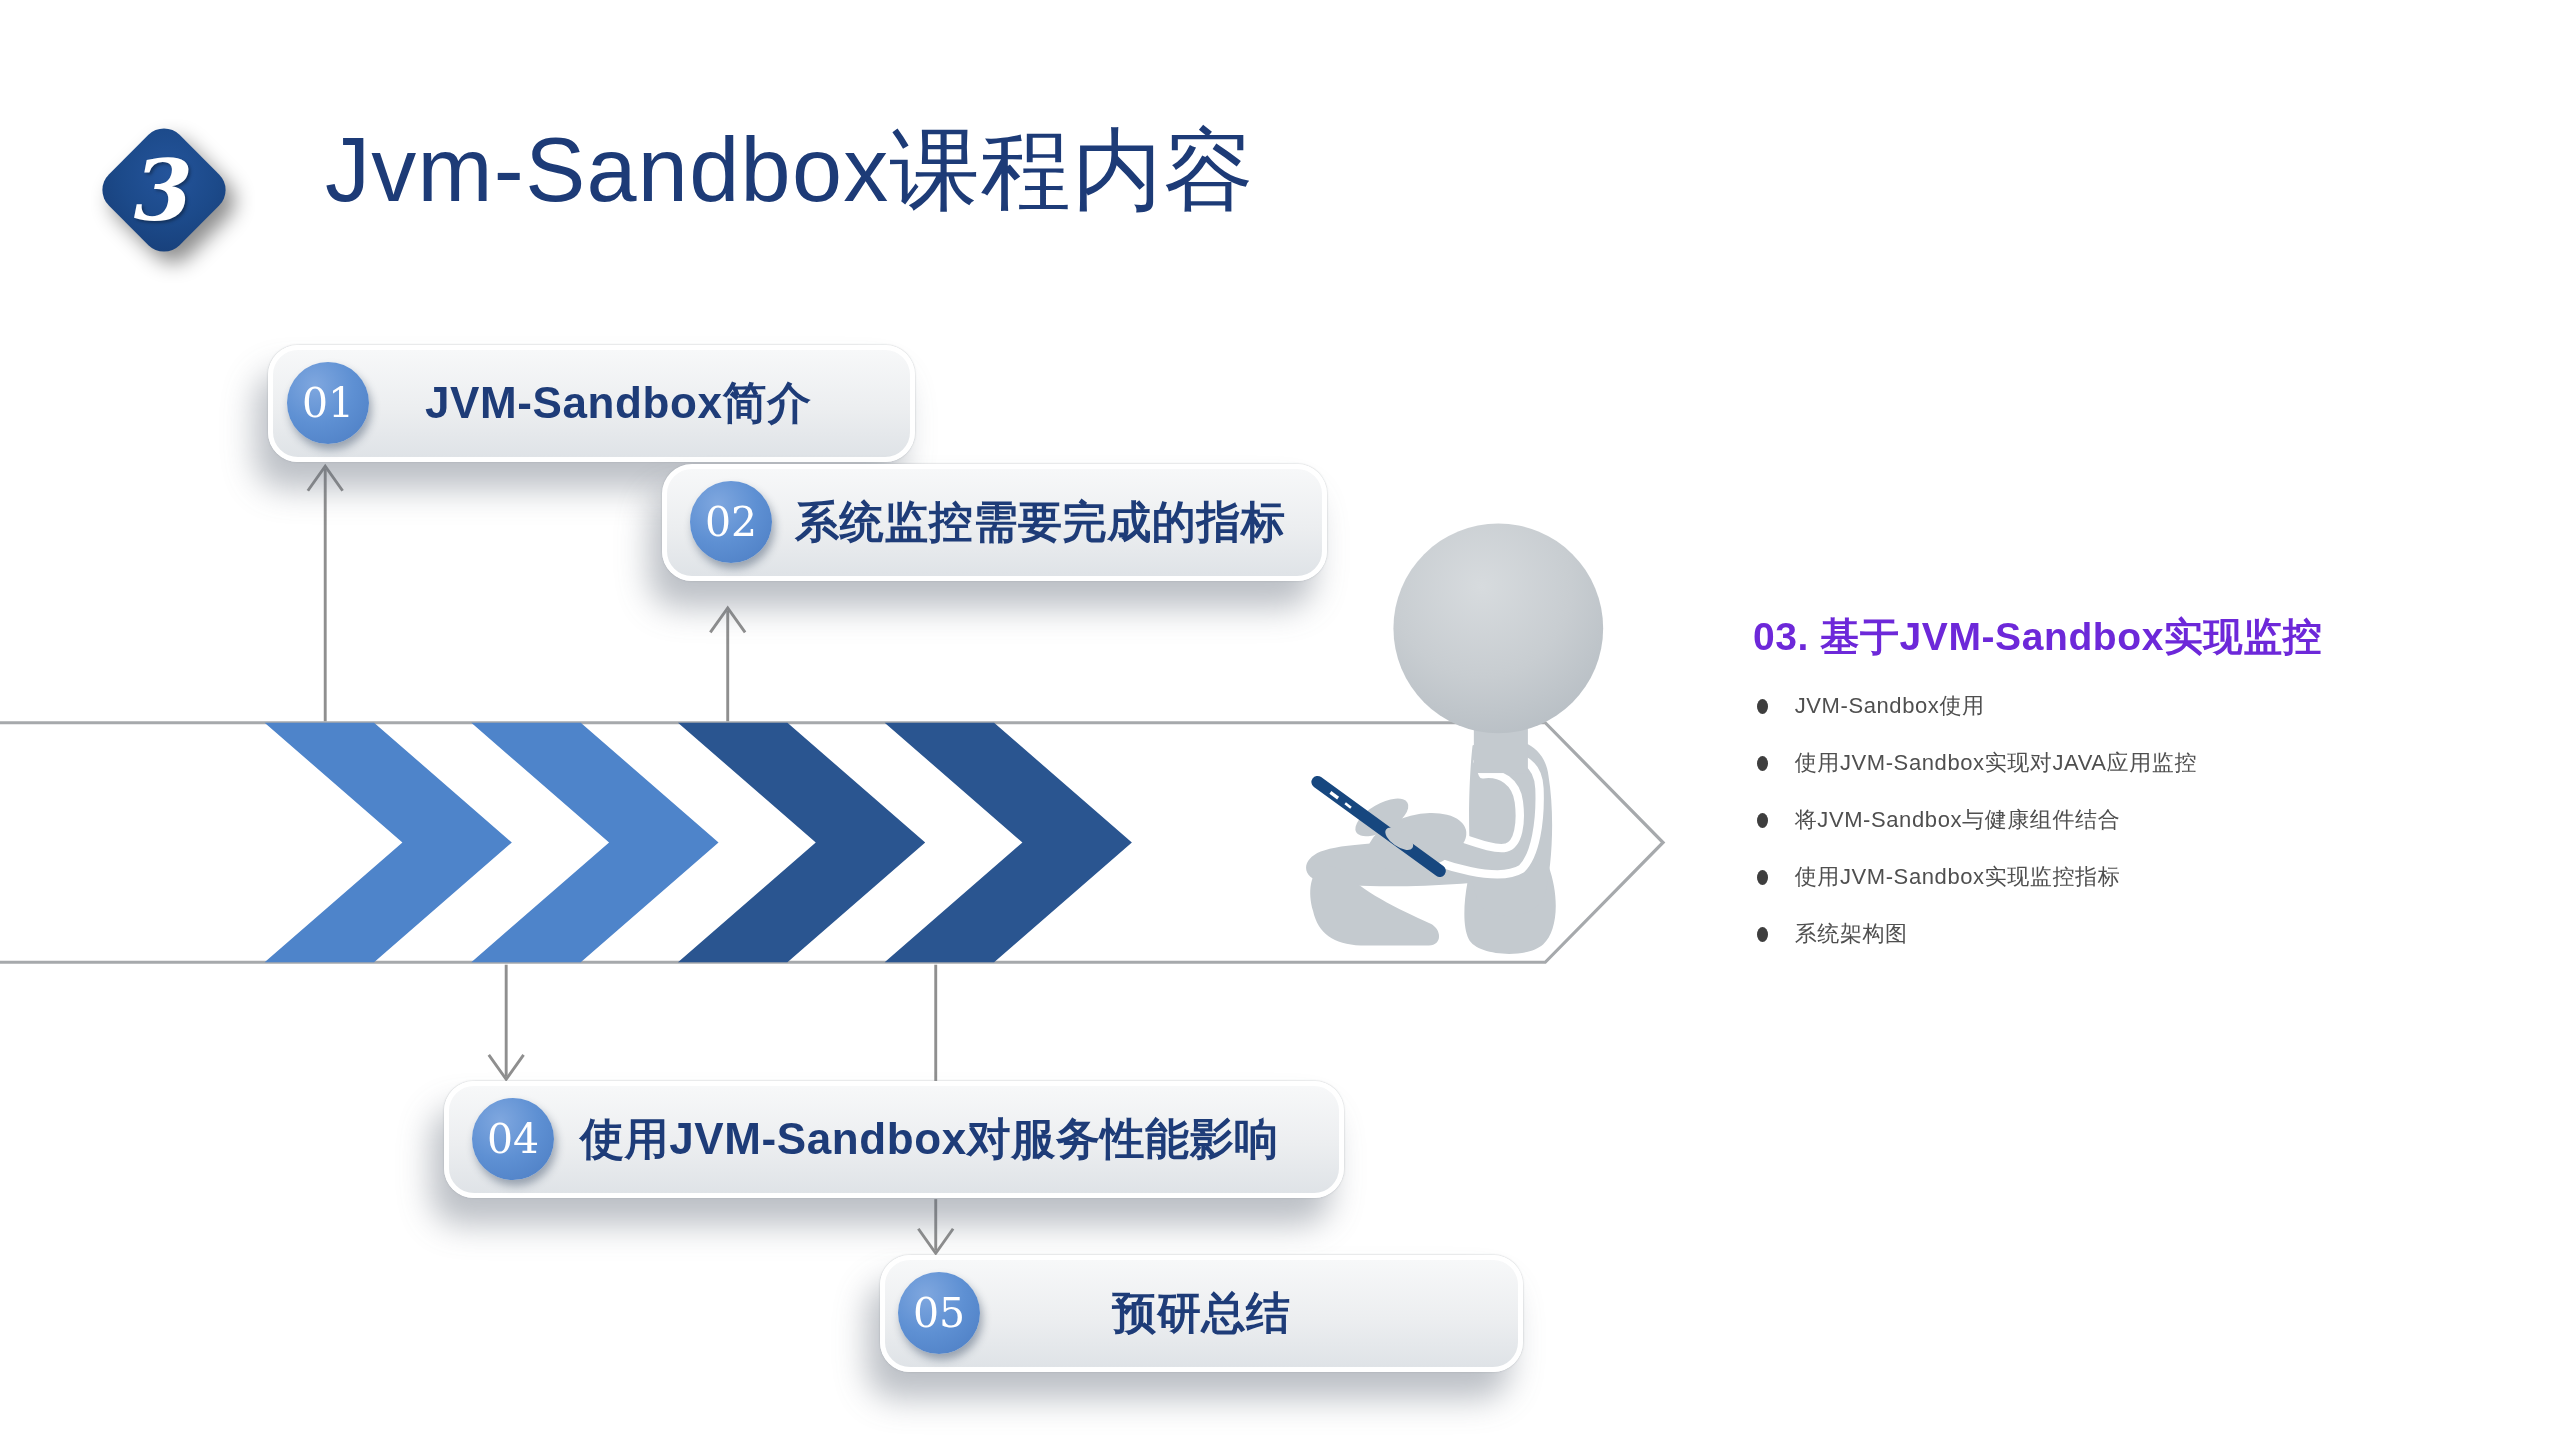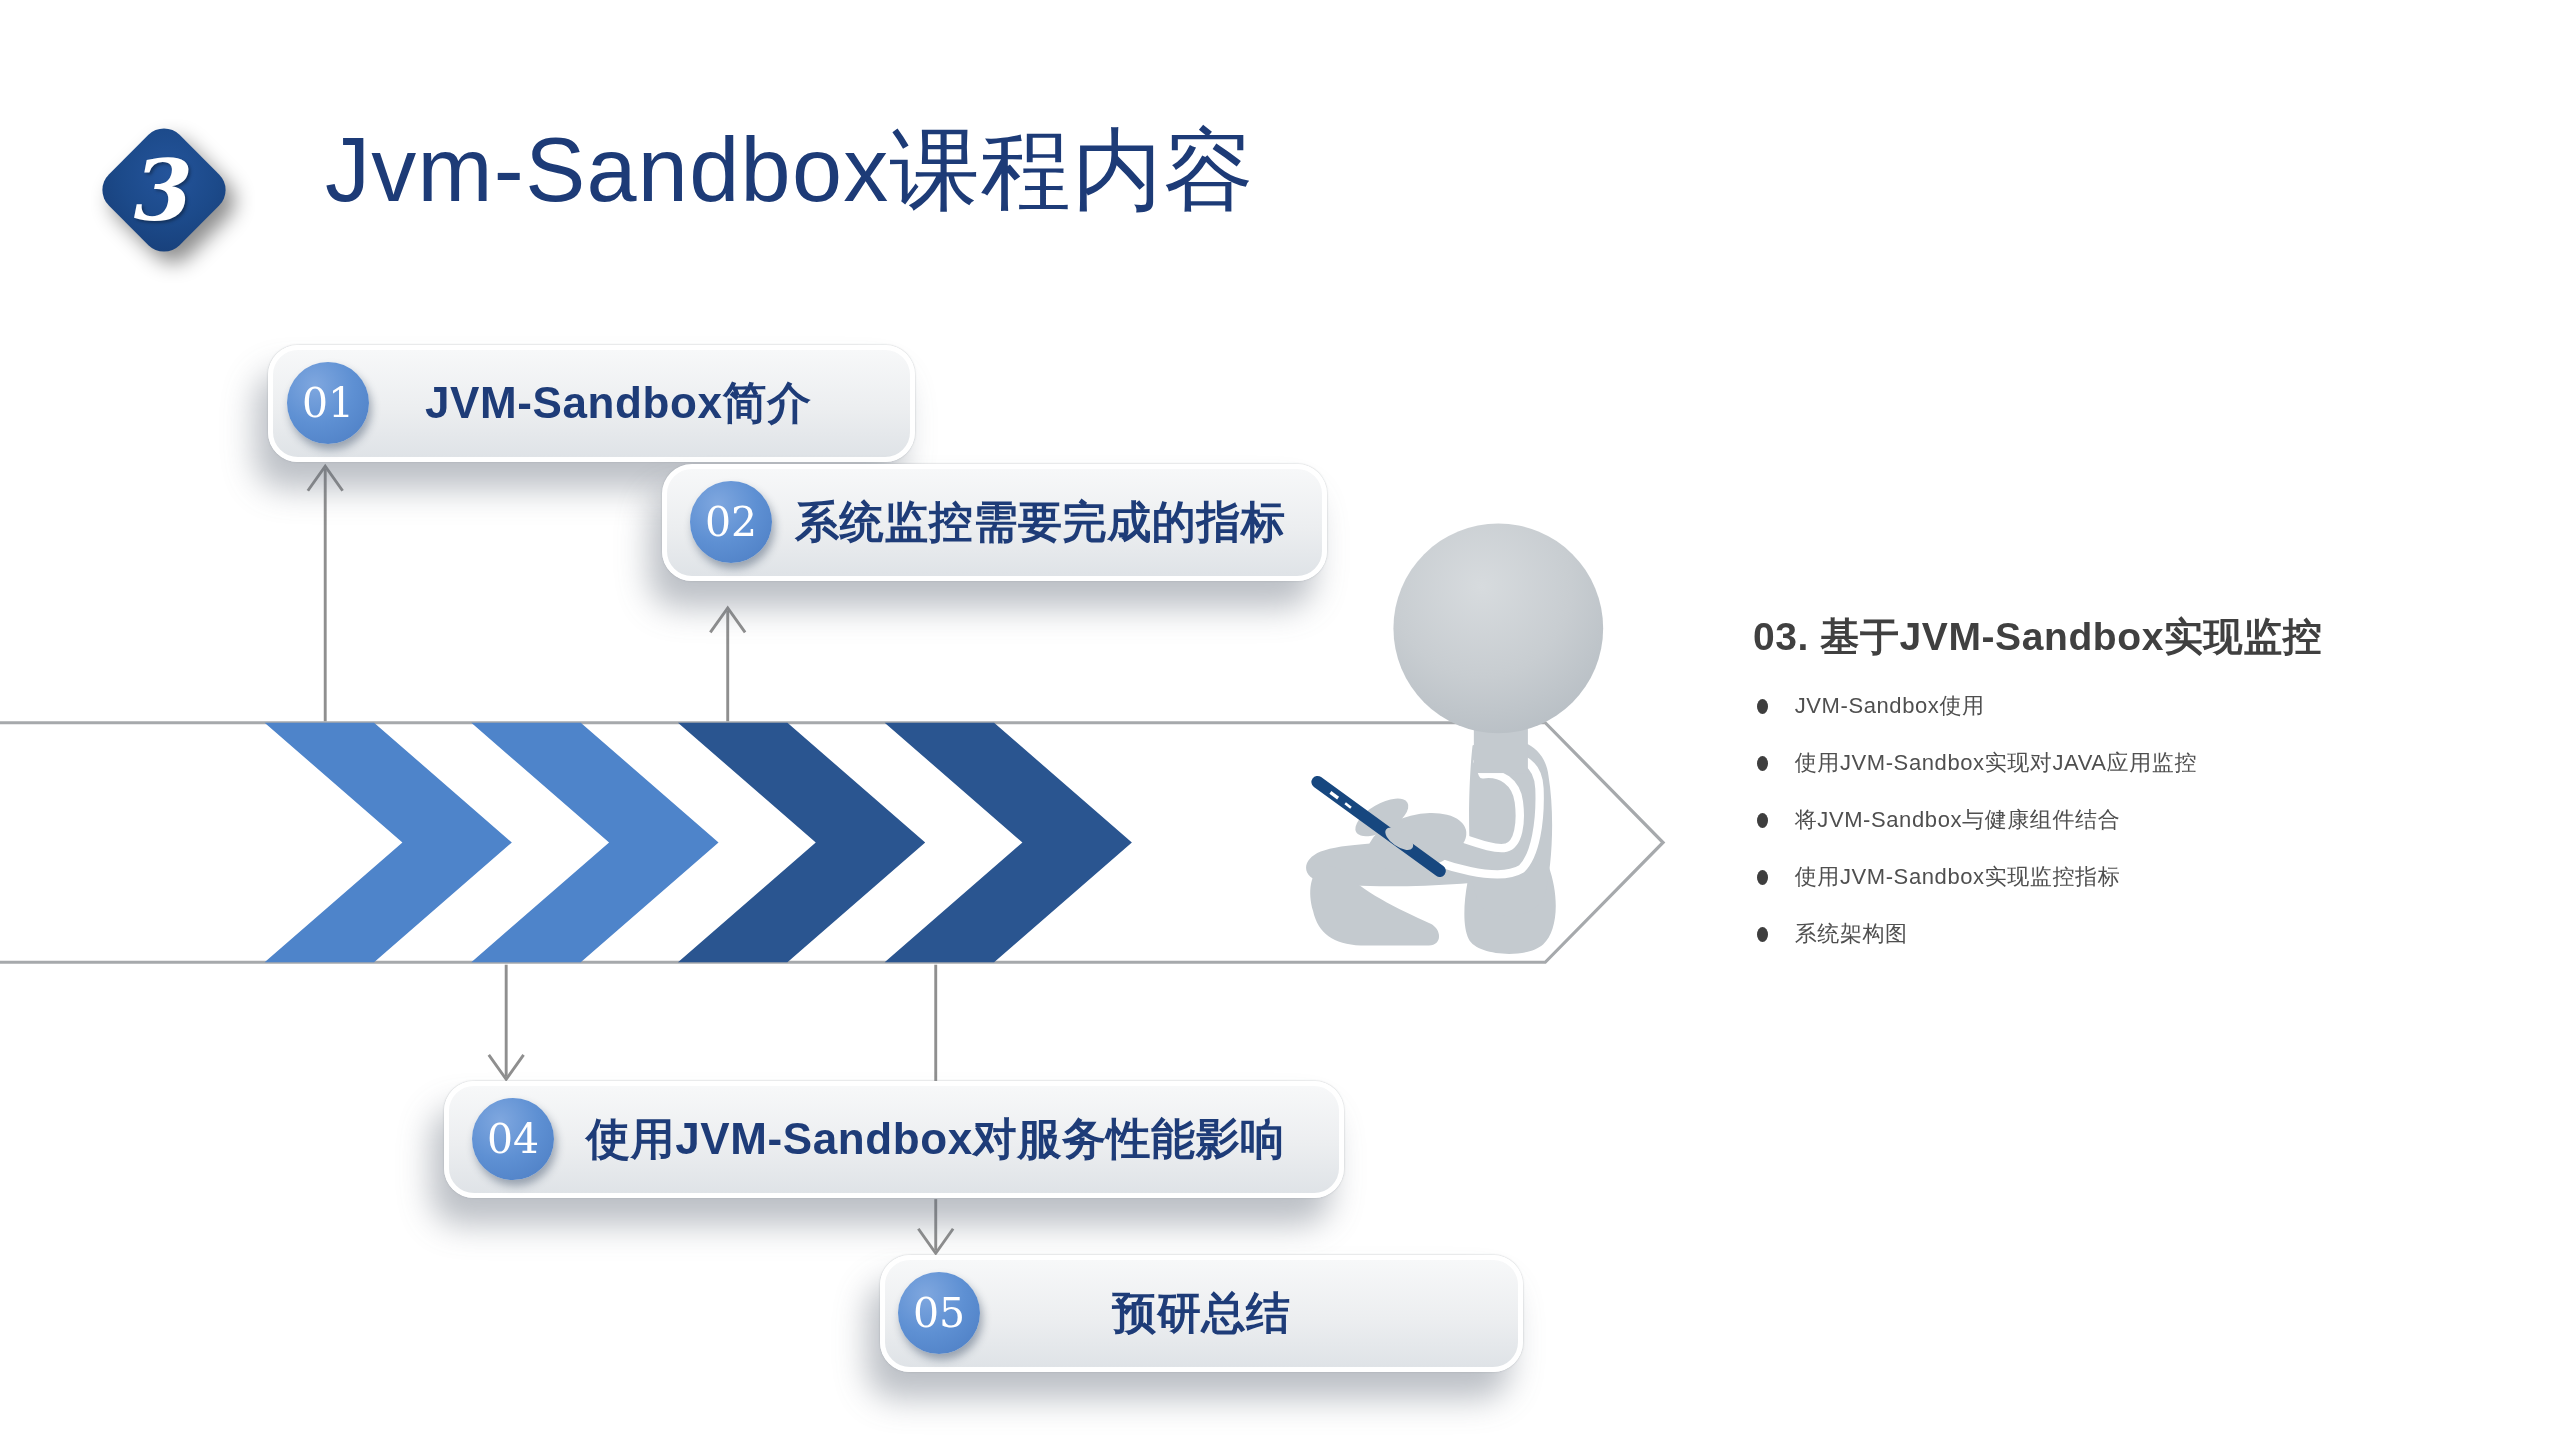--- a/index.html
+++ b/index.html
@@ -36,31 +36,31 @@
   .banner .num{position:absolute;width:82px;height:82px;border-radius:50%;
                background:radial-gradient(circle at 34% 28%, #7FA7DF 0%, #5E90D3 48%, #4B7CC2 100%);
                box-shadow:2.6px 5.8px 9px rgba(30,50,80,0.38);
                color:#fff;font-family:"DejaVu Serif","Liberation Serif",serif;font-weight:400;
                font-size:41px;display:flex;align-items:center;justify-content:center;top:11.6px;}
   .banner .lbl{font-size:44px;font-weight:700;color:#1E3C78;white-space:nowrap;letter-spacing:0.6px;}
   #banner-01{left:268px;top:345px;width:647px;}
   #banner-01 .num{left:14px;} #banner-01 .lbl{margin-left:152px;}
   #banner-02{left:662px;top:464px;width:665px;}
   #banner-02 .num{left:23px;} #banner-02 .lbl{margin-left:128px;}
-  #banner-04{left:444px;top:1081px;width:900px;padding-left:6px;}
+  #banner-04{left:444px;top:1081px;width:900px;}
   #banner-04 .num{left:23px;} #banner-04 .lbl{margin-left:131px;}
   #banner-05{left:880px;top:1255px;width:643px;}
   #banner-05 .num{left:13px;} #banner-05 .lbl{width:100%;text-align:center;}
 
   
   .person-svg{position:absolute;left:1282px;top:517px;}
 
   
   .detail{position:absolute;left:1749px;top:612px;width:805px;}
-  .detail h2{margin:0 0 0 3.9px;font-size:39px;font-weight:700;color:#404040;
+  .detail h2{margin:0 0 0 3.9px;font-size:39px;font-weight:700;color:#6d28d9;
              letter-spacing:0.6px;line-height:49px;white-space:nowrap;}
   .detail ul{list-style:none;margin:16.7px 0 0 0;padding:0;}
   .detail li{height:57px;display:flex;align-items:center;}
   .detail .dot{width:11px;height:15px;border-radius:50%;background:#3E3E3E;
                margin:0 27px 0 7.7px;flex:0 0 auto;}
   .detail .btxt{font-size:22px;color:#4F4F4F;white-space:nowrap;letter-spacing:0.6px;}
 </style>
 </head>
 <body>
 

